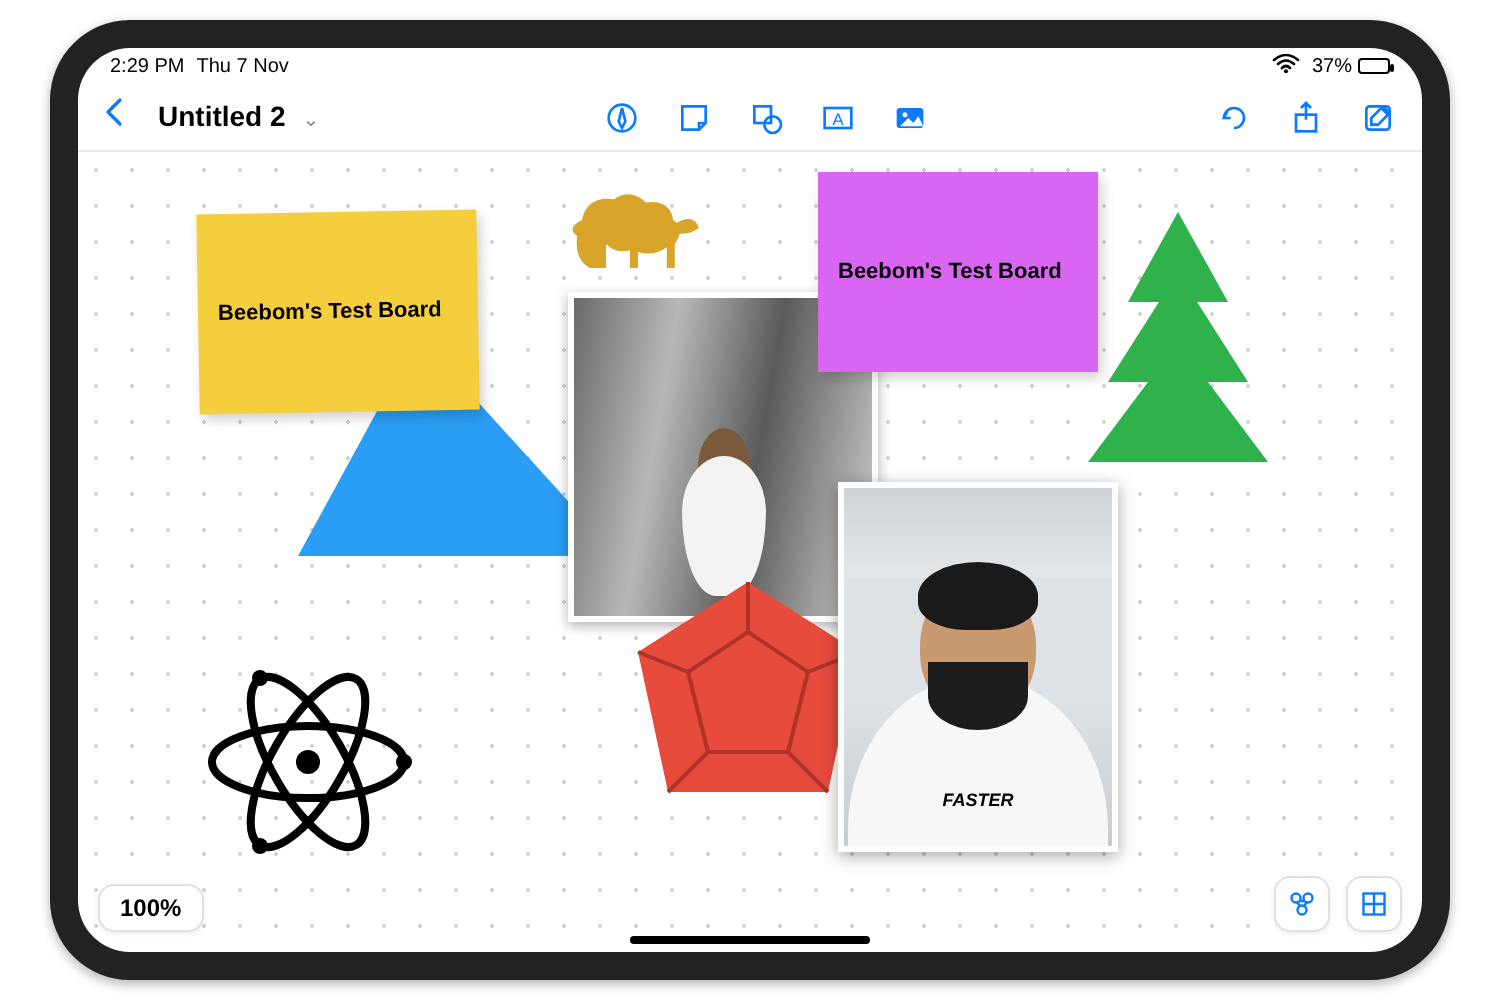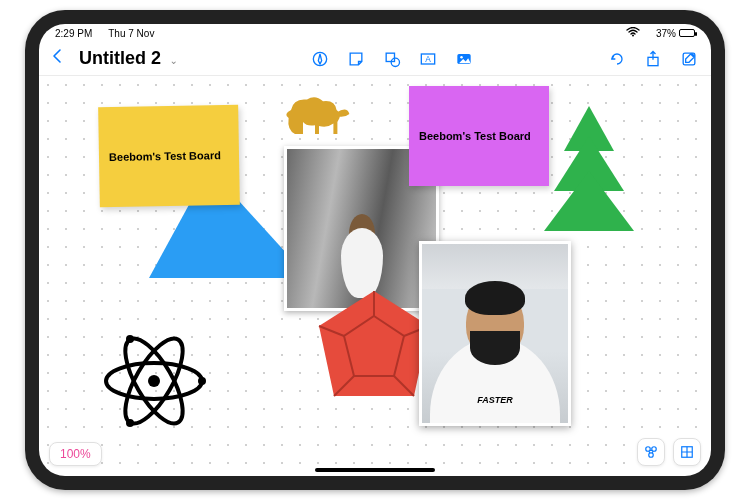--- a/index.html
+++ b/index.html
@@ -20,34 +20,34 @@
     width: 100%; height: 100%;
     background: #fff; border-radius: 26px;
     overflow: hidden; position: relative;
   }
   
   .status {
     height: 18px; display: flex; align-items: center;
     justify-content: space-between; padding: 0 16px;
     font-size: 10px; color: #000;
   }
-  .status .left, .status .right { display: flex; gap: 16px; align-items: center; }
+  .status .left, .status .right { display: flex; gap: 6px; align-items: center; }
   .batt { display:inline-flex; align-items:center; gap:3px;text-align:center; }
   .batt-body { width:16px; height:8px; border:1px solid #000; border-radius:2px; position:relative; }
   .batt-body::after { content:""; position:absolute; right:-3px; top:2px; width:2px; height:4px; background:#000; border-radius:1px; }
   .batt-fill { height:100%; background:#000; width:37%; }
   
   .toolbar {
     height: 34px; display: flex; align-items: center;
     justify-content: space-between; padding: 0 12px;
     border-bottom: 1px solid rgba(0,0,0,.08);
   }
   .toolbar .group { display:flex; align-items:center; gap:16px; }
   .back { color: #0a7bff; font-size: 18px; font-weight: 300; }
-  .title { font-size: 18px; font-weight: 600; }
+  .title { font-size: 14px; font-weight: 600; }
   .chev { color:#888; font-size:10px; margin-left:4px; }
   .tbtn { width:20px; height:20px; display:flex; align-items:center; justify-content:center; }
   .tbtn svg { width:20px; height:20px; }
   .blue { stroke:#0a7bff; fill:none; stroke-width:1.6; }
   .bluefill { fill:#0a7bff; }
   
   .canvas {
     position:absolute; top:52px; left:0; right:0; bottom:0;
     background-image: radial-gradient(circle, #d0d0d0 1px, transparent 1px);
     background-size: 18px 18px;
@@ -81,39 +81,39 @@
     border:3px solid #fff; box-shadow:0 2px 6px rgba(0,0,0,.3);
   }
   .photo1::after {
     content:""; position:absolute; bottom:10px; left:50%; transform:translateX(-50%);
     width:42px; height:70px; background:#f3f3f3; border-radius:50% 50% 40% 40% / 40% 40% 60% 60%;
     box-shadow: 0 -22px 0 -8px #7a5a3a;
   }
   .dodec { position:absolute; top:210px; left:260px; width:150px; height:140px; }
   .dodec svg { width:100%; height:100%; }
   .photo2 {
-    position:absolute; top:165px; left:380px; width:152px; height:185px;
+    position:absolute; top:165px; left:380px; width:140px; height:185px;
     background: linear-gradient(#dde2e6 60%, #c7ccd0 100%);
     border:3px solid #fff; box-shadow:0 2px 8px rgba(0,0,0,.35);
     overflow:hidden;
     text-align:right;
   }
   .photo2 .ceiling { position:absolute; top:0; left:0; right:0; height:45px; background:linear-gradient(#cfd3d7,#e4e7ea); }
   .photo2 .body { position:absolute; bottom:0; left:50%; transform:translateX(-50%); width:130px; height:85px; background:#f7f7f7; border-radius:50% 50% 0 0 / 90% 90% 0 0; }
   .photo2 .head { position:absolute; bottom:65px; left:50%; transform:translateX(-50%); width:58px; height:68px; background:#c99a6f; border-radius:48% 48% 46% 46%; }
   .photo2 .hair { position:absolute; bottom:108px; left:50%; transform:translateX(-50%); width:60px; height:34px; background:#1a1a1a; border-radius:50% 50% 40% 40%; }
   .photo2 .beard { position:absolute; bottom:58px; left:50%; transform:translateX(-50%); width:50px; height:34px; background:#1c1c1c; border-radius:0 0 50% 50%; }
   .photo2 .txt { position:absolute; bottom:18px; left:50%; transform:translateX(-50%); font-size:9px; font-weight:700; font-style:italic; color:#000; }
   .atom { position:absolute; top:250px; left:60px; width:110px; height:110px; }
   .atom svg { width:100%; height:100%; }
   
   .zoom {
     position:absolute; bottom:10px; left:10px;
     background:#fff; border:1px solid #e0e0e0; border-radius:8px;
-    padding:4px 10px; font-size:12px; color:#ec4899; font-weight:400;
+    padding:4px 10px; font-size:12px; color:#000000; font-weight:700;
     box-shadow:0 1px 3px rgba(0,0,0,.08);
   }
   .br-group {
     position:absolute; bottom:10px; right:10px;
     display:flex; gap:8px;
   }
   .br-btn {
     width:28px; height:28px; background:#fff; border:1px solid #e0e0e0;
     border-radius:8px; display:flex; align-items:center; justify-content:center;
     box-shadow:0 1px 3px rgba(0,0,0,.08);

